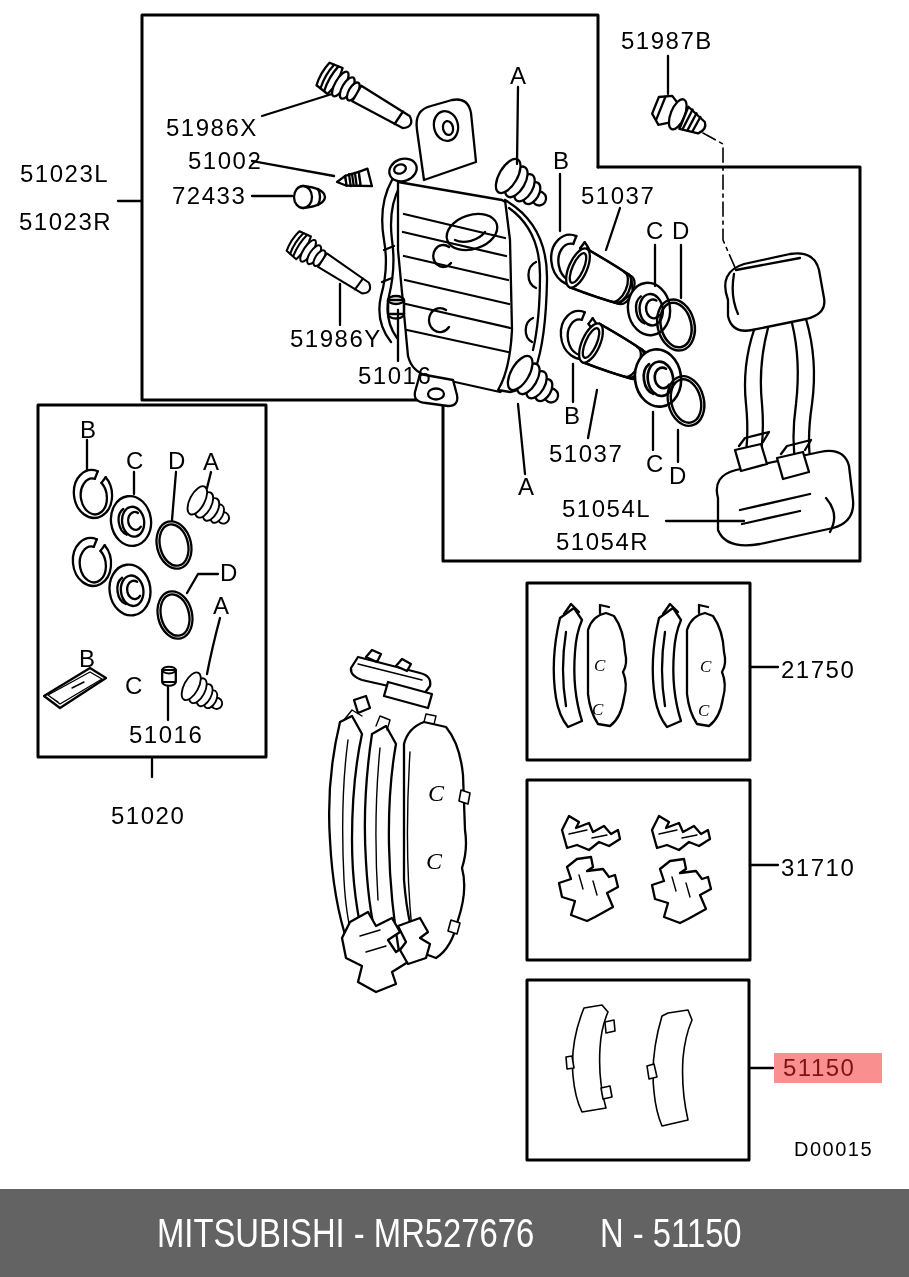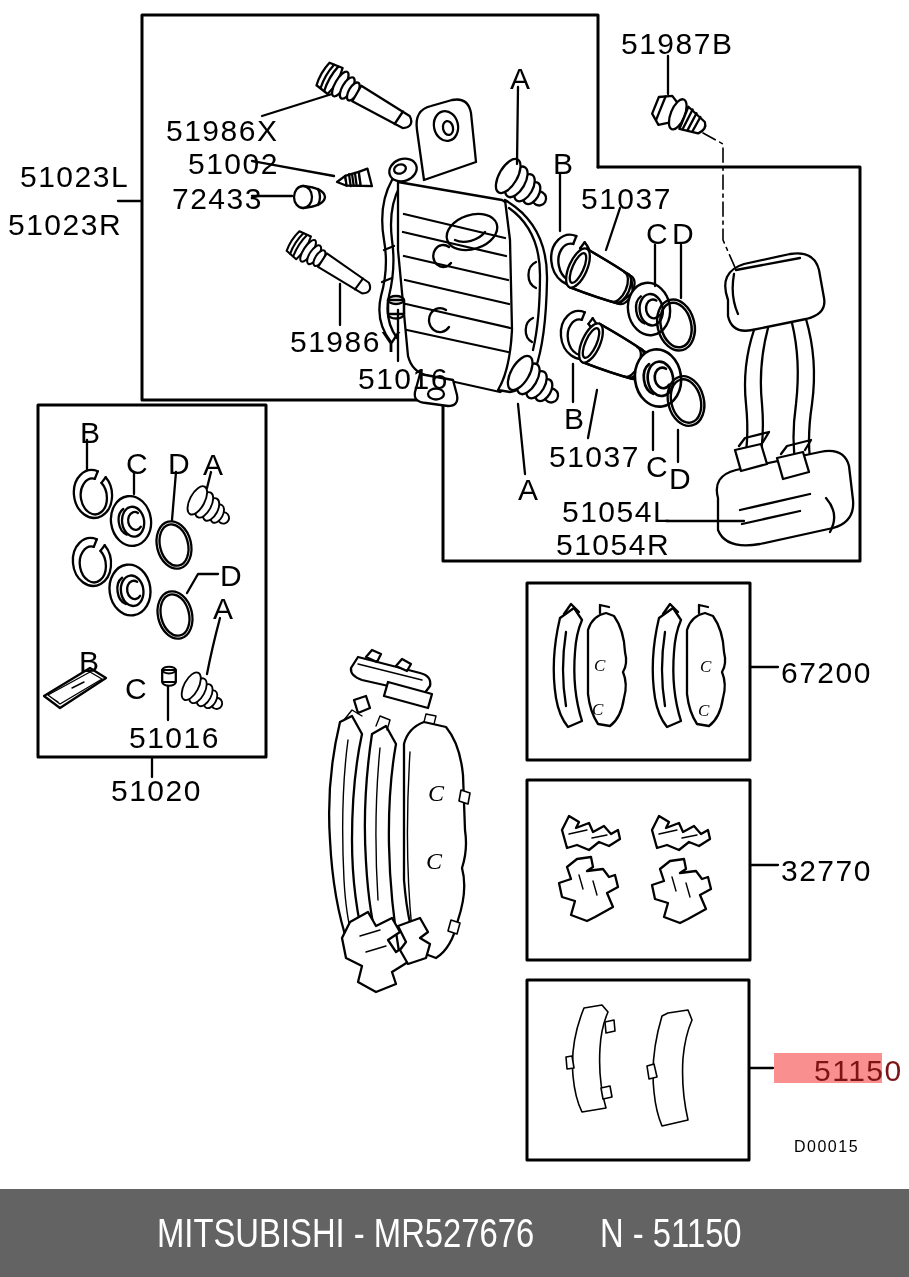--- a/index.html
+++ b/index.html
@@ -6,24 +6,24 @@
   .stage{position:relative;width:909px;height:1277px;background:#fff;overflow:hidden;
          font-family:"Liberation Sans",sans-serif;color:#000;}
   .art{position:absolute;left:0;top:0;}
   .art path,.art ellipse,.art circle,.art line,.art rect{stroke:#000;fill:none;
         stroke-width:2.3;stroke-linecap:round;stroke-linejoin:round;}
   .art .f{fill:#fff;}
   .art .box{stroke-width:3;fill:none;}
   .art .thin{stroke-width:1.6;}
   .art .fine{stroke-width:1.4;}
   .art text{stroke:none;fill:#000;font-family:"Liberation Serif",serif;font-style:italic;}
-  .lbl{position:absolute;font-size:30px;letter-spacing:1.5px;white-space:nowrap;line-height:1;}
-  .sm{font-size:16px;letter-spacing:1.5px;}
+  .lbl{position:absolute;font-size:24px;letter-spacing:1.5px;white-space:nowrap;line-height:1;}
+  .sm{font-size:20px;letter-spacing:1.5px;}
   .hl{position:absolute;left:774px;top:1053px;width:108px;height:30px;background:var(--hl-bg,#f98f8f);}
-  .hl .lbl{position:absolute;left:9px;top:3px;color:var(--hl-text,#7d1414);margin-left:31px;}
+  .hl .lbl{position:absolute;left:9px;top:3px;color:var(--hl-text,#7d1414);}
   .footer{position:absolute;left:0;top:1189px;width:909px;height:88px;background:var(--footer-bg,#636363);}
   .ftxt{position:absolute;color:var(--footer-text,#fff);font-size:41px;white-space:nowrap;
         transform:scaleX(0.8);transform-origin:0 50%;top:1213px;line-height:1;}
 </style>
 </head>
 <body>
 
 <div class="stage">
 
 <svg class="art" width="909" height="1277" viewBox="0 0 909 1277">
@@ -308,35 +308,35 @@
     <path d="M220,618 Q212,648 207,674"></path>
     <path d="M168,686 V720"></path>
     <path d="M152,758 V777"></path>
     <path d="M750,667 H778"></path>
     <path d="M750,865 H778"></path>
     <path d="M750,1068 H773"></path>
   </g>
 </svg>
 
 <div class="lbl" style="left:20px;top:162px">51023L</div>
-<div class="lbl" style="left:8px;top:210px">51023R</div>
+<div class="lbl" style="left:19px;top:210px">51023R</div>
 <div class="lbl" style="left:166px;top:116px">51986X</div>
 <div class="lbl" style="left:188px;top:149px">51002</div>
 <div class="lbl" style="left:172px;top:184px">72433</div>
 <div class="lbl" style="left:290px;top:327px">51986Y</div>
 <div class="lbl" style="left:358px;top:364px">51016</div>
 <div class="lbl" style="left:621px;top:29px">51987B</div>
 <div class="lbl" style="left:581px;top:184px">51037</div>
 <div class="lbl" style="left:549px;top:442px">51037</div>
 <div class="lbl" style="left:562px;top:497px">51054L</div>
 <div class="lbl" style="left:556px;top:530px">51054R</div>
 <div class="lbl" style="left:129px;top:723px">51016</div>
-<div class="lbl" style="left:111px;top:776px">51020</div>
-<div class="lbl" style="left:781px;top:658px">67200</div>
-<div class="lbl" style="left:781px;top:856px">32770</div>
+<div class="lbl" style="left:111px;top:804px">51020</div>
+<div class="lbl" style="left:781px;top:658px">21750</div>
+<div class="lbl" style="left:781px;top:856px">31710</div>
 
 <div class="hl">
   <div class="lbl">51150</div>
 </div>
 
 <div class="lbl sm" style="left:794px;top:1139px">D00015</div>
 
 <div class="lbl" style="left:510px;top:64px">A</div>
 <div class="lbl" style="left:553px;top:149px">B</div>
 <div class="lbl" style="left:646px;top:219px">C</div>

